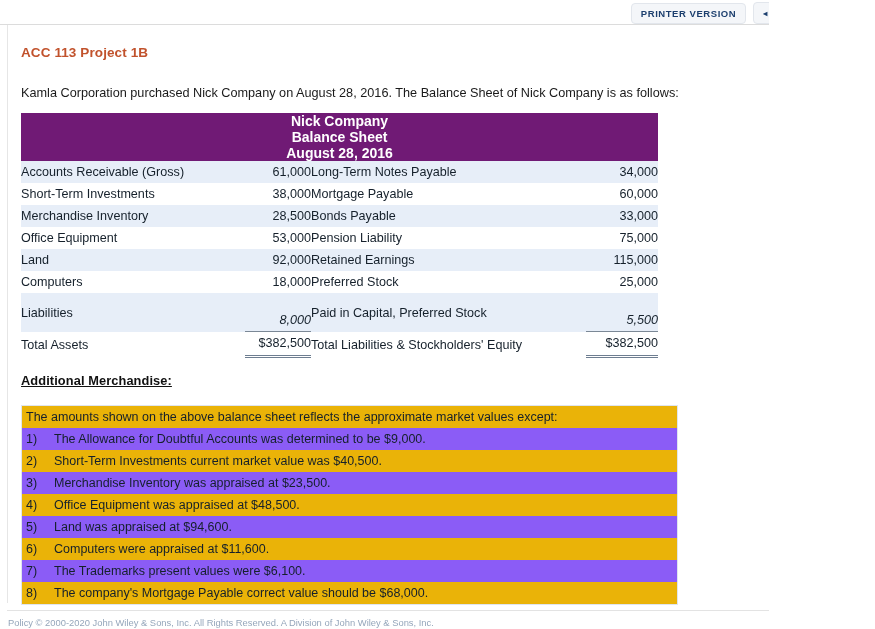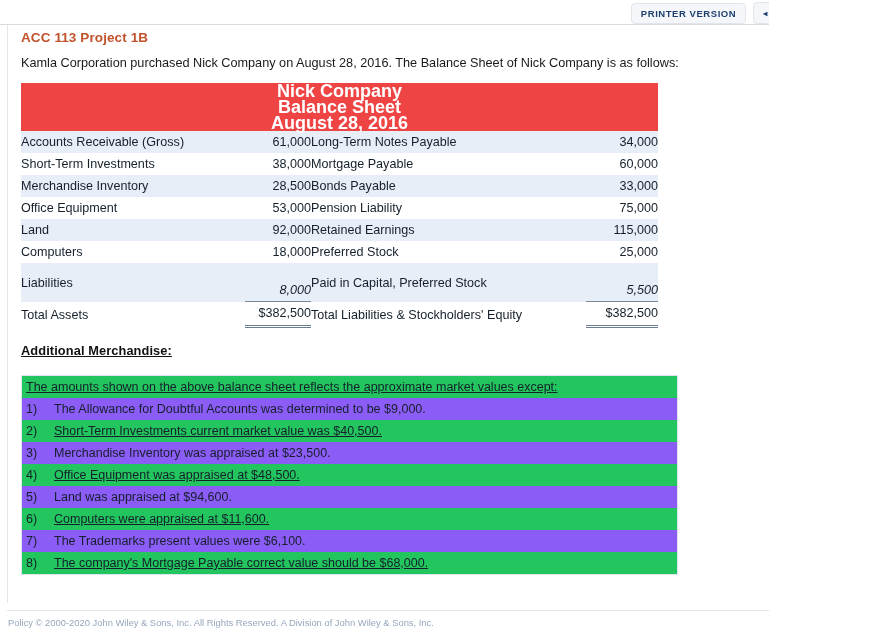--- a/index.html
+++ b/index.html
@@ -93,50 +93,50 @@
     left: 21px;
     top: 0px;
     width: 700px;
   }
 
   .doc-title {
     color: #c1522c;
     font-size: 13.5px;
     font-weight: bold;
     letter-spacing: 0.1px;
-    margin-top: 5px;
+    margin-top: 20px;
     line-height: 16px;
   }
   .doc-intro {
     color: #1a1a1a;
     font-size: 12.7px;
     line-height: 16px;
-    margin-top: 9px;
+    margin-top: 24px;
   }
 
   
   .bs-wrap {
     margin-top: 12px;
     width: 637px;
   }
   table.bs {
     border-collapse: collapse;
     width: 637px;
     table-layout: fixed;
     font-size: 12.6px;
     color: #15202b;
   }
   table.bs td { padding: 0; }
 
   .bs-head td {
-    background: #ef4444;
+    background: #701a75;
     color: #ffffff;
     text-align: center;
     font-weight: bold;
-    font-size: 18px;
+    font-size: 14px;
     line-height: 16px;
     padding: 8px 0 9px 0;
   }
   .bs-head .l1, .bs-head .l2, .bs-head .l3 { display: block; }
 
   tr.r td {
     height: 22px;
     line-height: 22px;
     vertical-align: middle;
     font-size: 12.6px;
@@ -182,21 +182,21 @@
     font-size: 12.5px;
     color: #15202b;
     line-height: 22px;
     height: 22px;
     padding-left: 4px;
     box-sizing: border-box;
     white-space: nowrap;
     overflow: hidden;
   }
   .info-row.odd  { background: #8b5cf6; }
-  .info-row.even { background: #22c55e; text-decoration: underline; }
+  .info-row.even { background: #eab308; }
   .info-num {
     display: inline-block;
     width: 28px;
   }
 
   
   .footer-sep {
     position: absolute;
     left: 7px;
     top: 585px;

